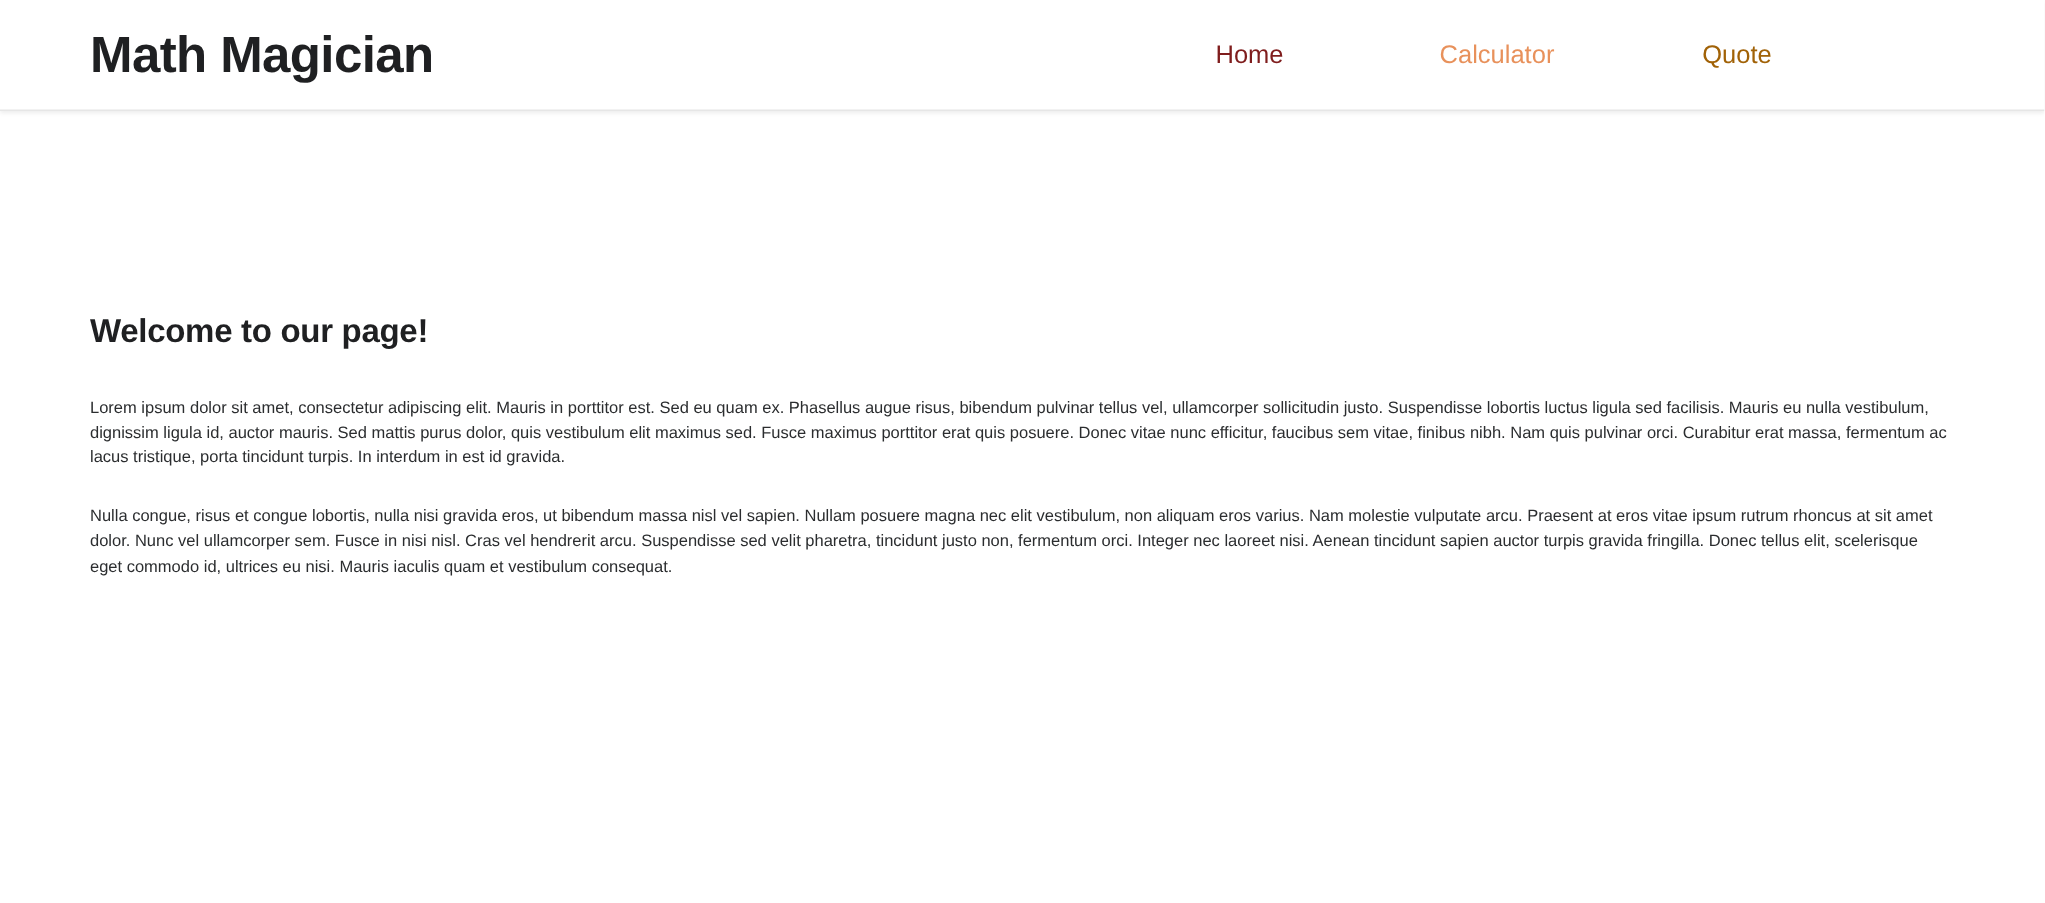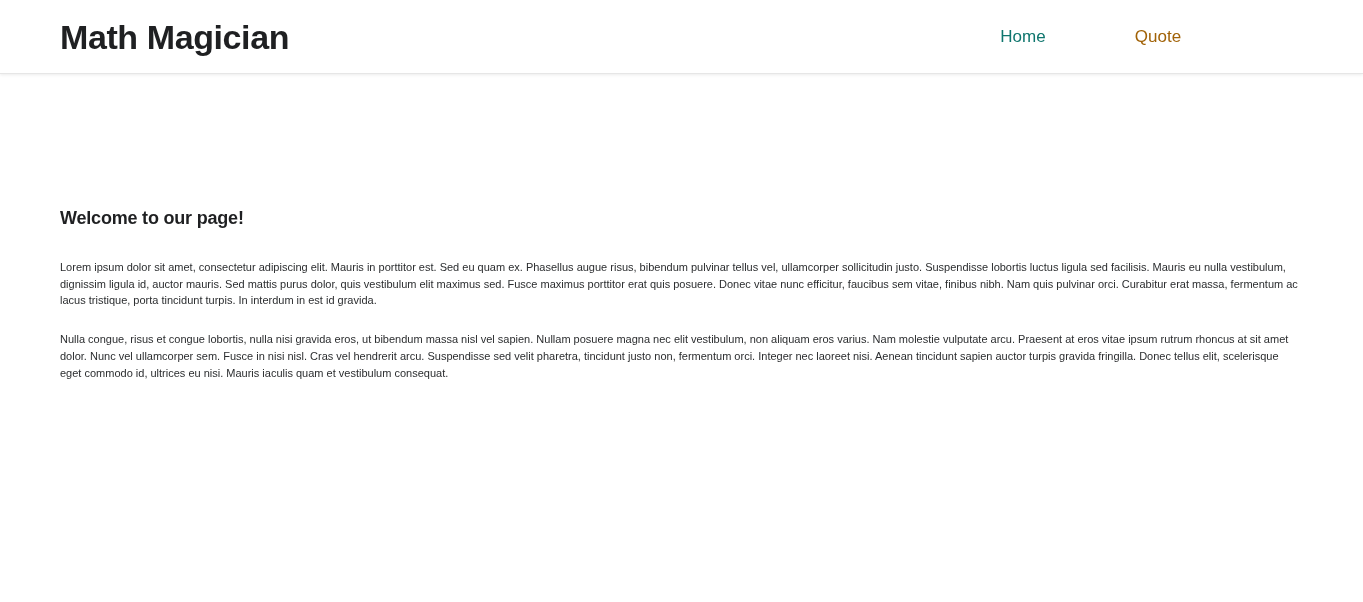--- a/index.html
+++ b/index.html
@@ -49,32 +49,32 @@
     margin-right: 80px;
   }
 
   .nav-link {
     font-size: 17px;
     text-decoration: none;
     white-space: nowrap;
     display: inline-block;
     text-align: center;
   }
-  .nav-link.home      { color: #0f766e; width: 140px; }
+  .nav-link.home      { color: #7f1d1d; width: 140px; }
   .nav-link.calculator{ color: #e8915b; width: 190px; }
   .nav-link.quote     { color: #a16207; width: 130px; }
 
   
   .content {
     padding: 0 60px;
     margin-top: 134px;
   }
 
   .page-title {
-    font-size: 18px;
+    font-size: 22px;
     font-weight: 700;
     color: #1f2022;
     margin: 0 0 30px 0;
     letter-spacing: -0.2px;
   }
 
   .body-paragraph {
     font-size: 11px;
     line-height: 1.52;
     color: #2b2d2f;
@@ -86,20 +86,21 @@
 </head>
 <body>
 
 <div class="page">
 
   <header class="site-header">
     <div class="brand">Math Magician</div>
 
     <nav class="main-nav">
       <a href="#" class="nav-link home">Home</a>
+      <a href="#" class="nav-link calculator">Calculator</a>
       <a href="#" class="nav-link quote">Quote</a>
     </nav>
   </header>
 
   <main class="content">
     <h1 class="page-title">Welcome to our page!</h1>
 
     <p class="body-paragraph">Lorem ipsum dolor sit amet, consectetur adipiscing elit. Mauris in porttitor est. Sed eu quam ex. Phasellus augue risus, bibendum pulvinar tellus vel, ullamcorper sollicitudin justo. Suspendisse lobortis luctus ligula sed facilisis. Mauris eu nulla vestibulum, dignissim ligula id, auctor mauris. Sed mattis purus dolor, quis vestibulum elit maximus sed. Fusce maximus porttitor erat quis posuere. Donec vitae nunc efficitur, faucibus sem vitae, finibus nibh. Nam quis pulvinar orci. Curabitur erat massa, fermentum ac lacus tristique, porta tincidunt turpis. In interdum in est id gravida.</p>
 
     <p class="body-paragraph">Nulla congue, risus et congue lobortis, nulla nisi gravida eros, ut bibendum massa nisl vel sapien. Nullam posuere magna nec elit vestibulum, non aliquam eros varius. Nam molestie vulputate arcu. Praesent at eros vitae ipsum rutrum rhoncus at sit amet dolor. Nunc vel ullamcorper sem. Fusce in nisi nisl. Cras vel hendrerit arcu. Suspendisse sed velit pharetra, tincidunt justo non, fermentum orci. Integer nec laoreet nisi. Aenean tincidunt sapien auctor turpis gravida fringilla. Donec tellus elit, scelerisque eget commodo id, ultrices eu nisi. Mauris iaculis quam et vestibulum consequat.</p>

